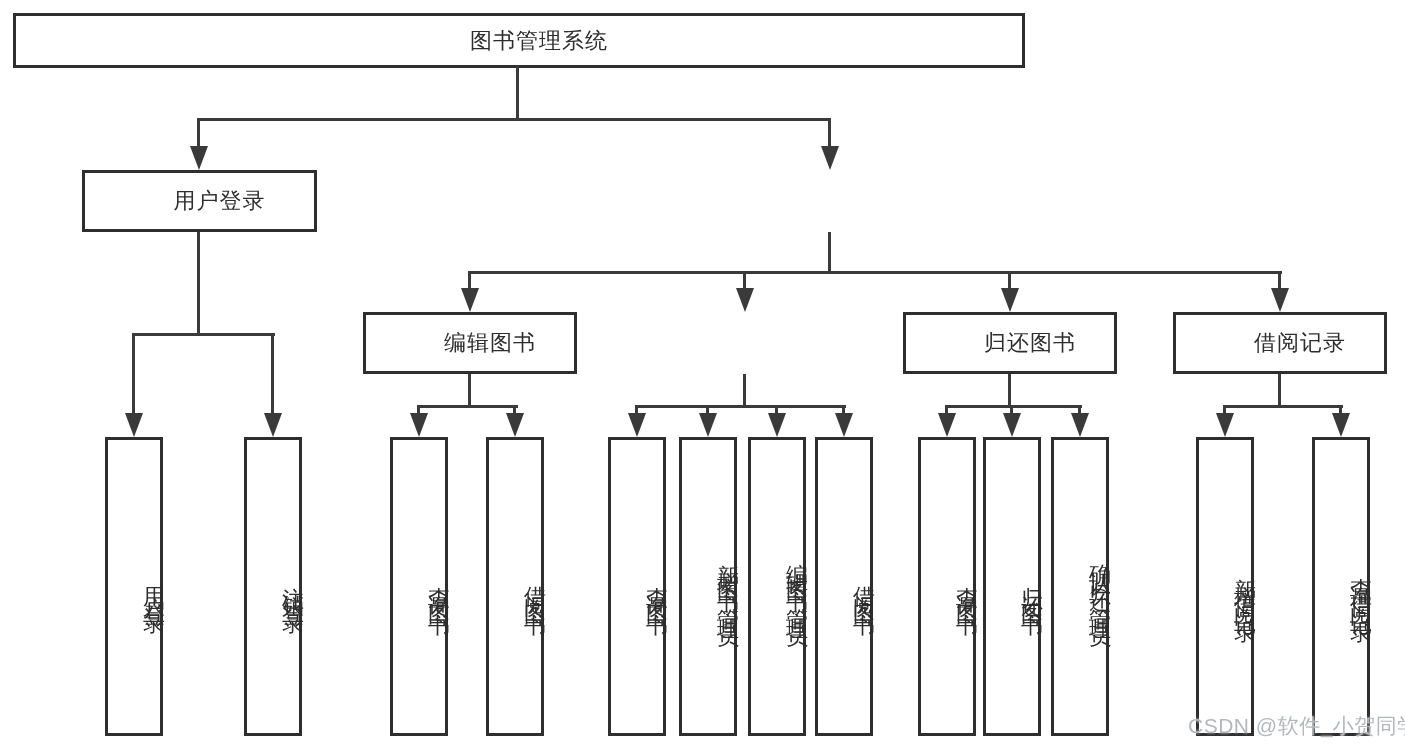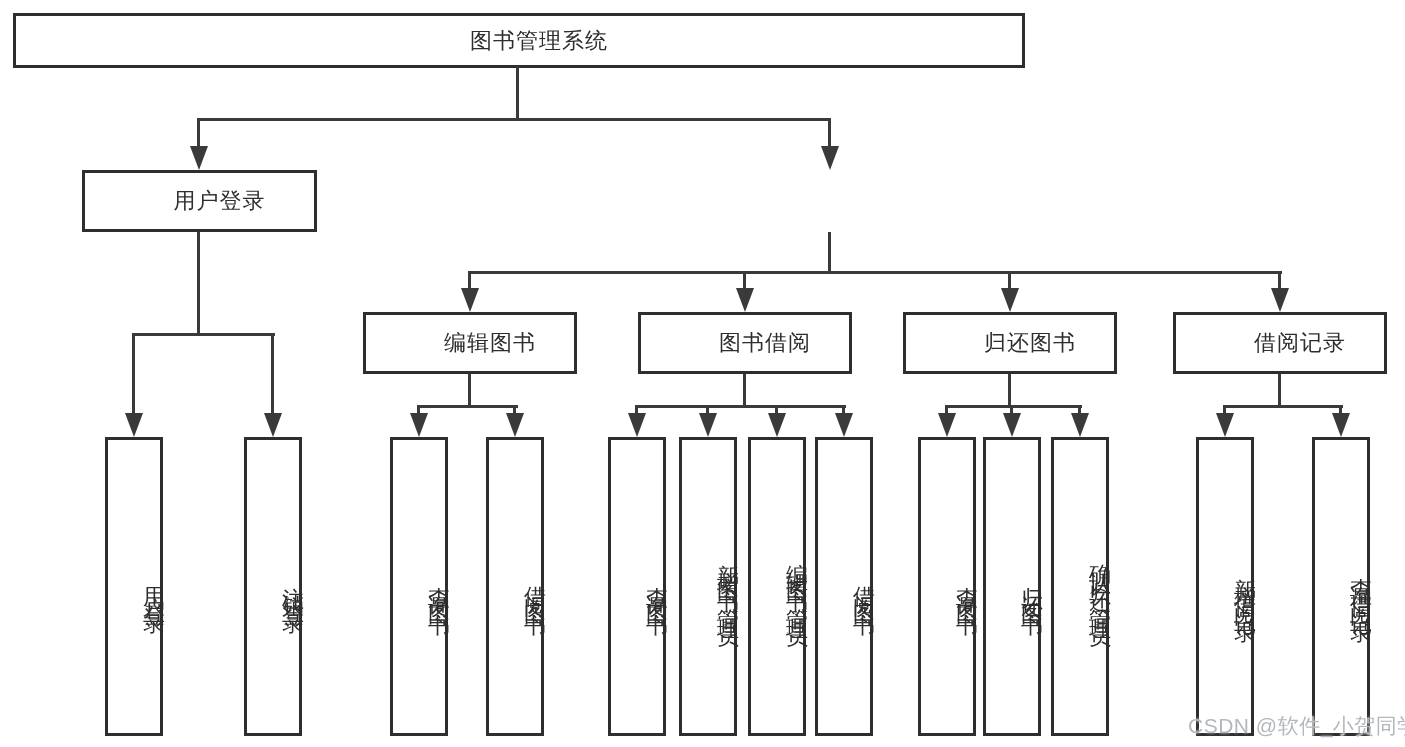--- a/index.html
+++ b/index.html
@@ -67,23 +67,20 @@
     <div class="vline" style="left:1008px;top:271px;height:20px"></div>
     <div class="vline" style="left:1278px;top:271px;height:20px"></div>
     <div class="arrow" style="left:461px;top:288px"></div>
     <div class="arrow" style="left:736px;top:288px"></div>
     <div class="arrow" style="left:1001px;top:288px"></div>
     <div class="arrow" style="left:1271px;top:288px"></div>
   </div>
 
   <div class="box h" style="left:363px;top:312px;width:214px;height:62px">
     <span>编辑图书</span>
-  </div>
-  <div class="box h" style="left:638px;top:312px;width:214px;height:62px">
-    <span>图书借阅</span>
   </div>
   <div class="box h" style="left:903px;top:312px;width:214px;height:62px">
     <span>归还图书</span>
   </div>
   <div class="box h" style="left:1173px;top:312px;width:214px;height:62px">
     <span>借阅记录</span>
   </div>
 
   <div>
     <div class="vline" style="left:468px;top:374px;height:34px"></div>

